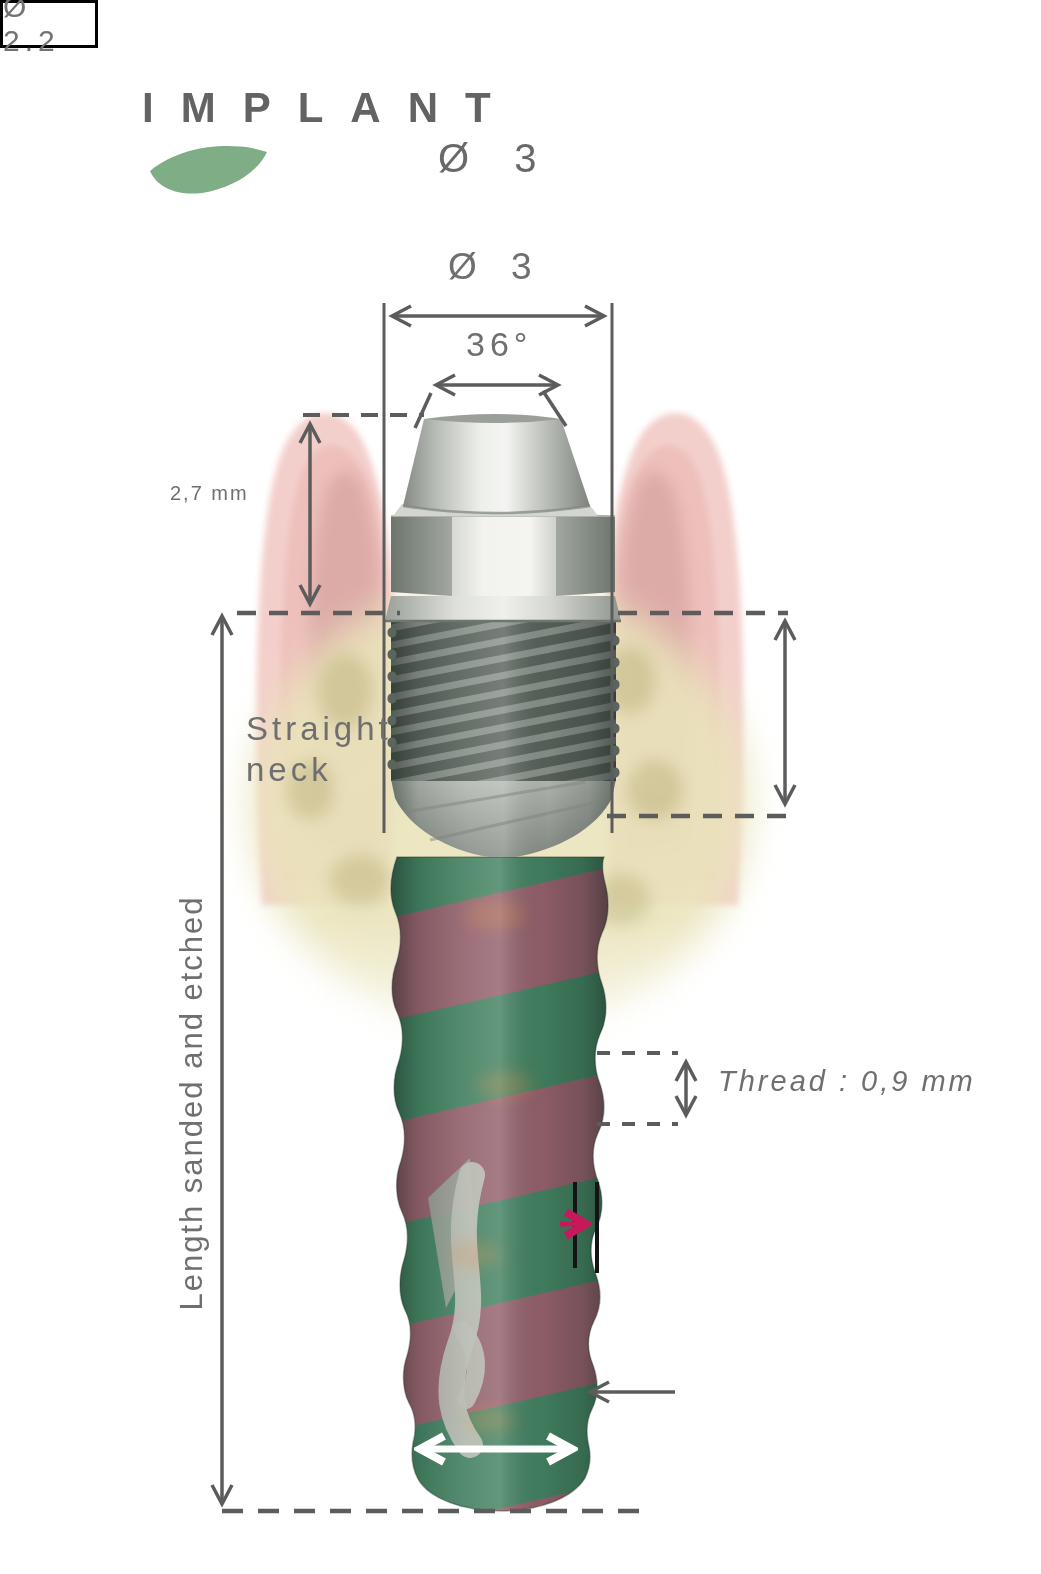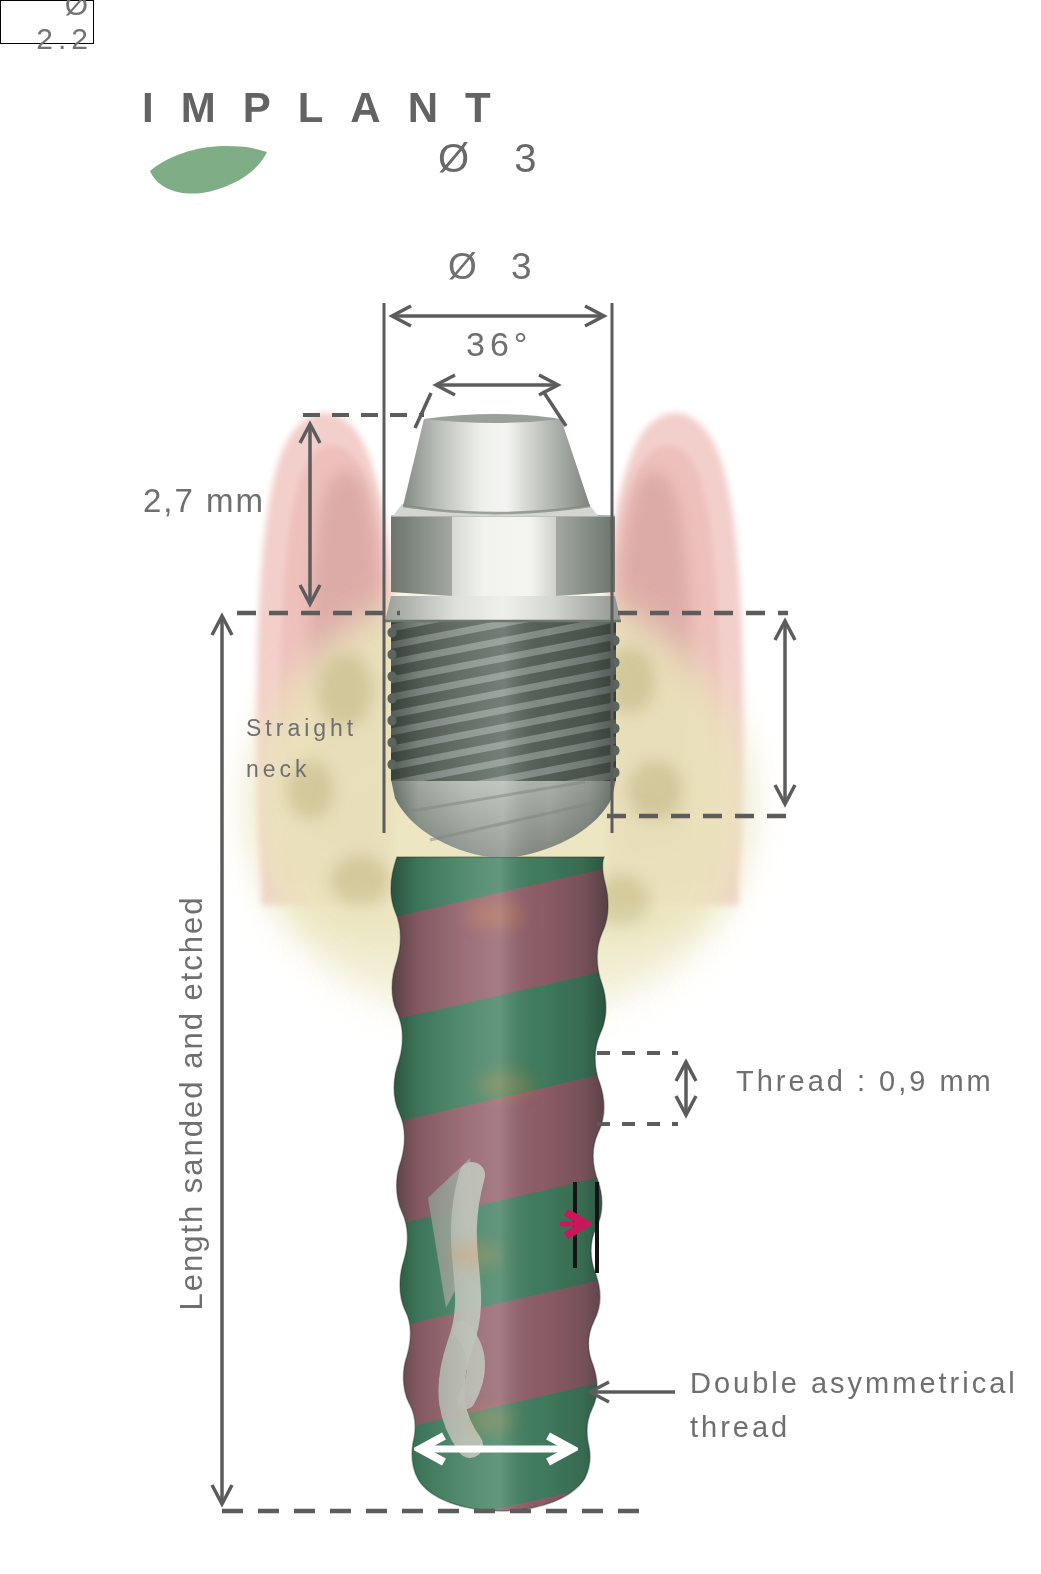--- a/index.html
+++ b/index.html
@@ -7,31 +7,31 @@
     position:relative;width:1041px;height:1574px;background:#ffffff;overflow:hidden;
     font-family:"Liberation Sans", sans-serif;color:#6f6f6f;
   }
   #stage svg.scene{position:absolute;left:0;top:0;}
   .lbl{position:absolute;color:#6f6f6f;white-space:pre;z-index:3;}
   .title{left:142px;top:84px;font-size:42px;font-weight:bold;letter-spacing:27px;color:#636363;}
   .hdr-dia{left:438px;top:136px;font-size:40px;letter-spacing:17px;color:#696969;}
   .leaf-wrap{position:absolute;left:146px;top:141px;z-index:3;}
   .dim-dia-top{left:448px;top:246px;font-size:37px;letter-spacing:12px;}
   .angle{left:466px;top:325px;font-size:34px;letter-spacing:5px;}
-  .collar-h{left:143px;top:482px;font-size:33px;letter-spacing:2px;}
-  .straight{left:246px;top:708px;font-size:23px;letter-spacing:4px;line-height:41px;}
+  .collar-h{left:170px;top:482px;font-size:20px;letter-spacing:2px;}
+  .straight{left:246px;top:708px;font-size:33px;letter-spacing:4px;line-height:41px;}
   .microthread{left:806px;top:667px;font-size:29px;letter-spacing:4px;line-height:42px;}
   .length-lbl{left:192px;top:1103px;transform:translate(-50%,-50%) rotate(-90deg);
               font-size:31px;letter-spacing:2px;}
-  .pitch{left:736px;top:1065px;font-size:29px;letter-spacing:3px;}
+  .pitch{left:718px;top:1065px;font-size:29px;letter-spacing:3px;font-style:italic;}
   .depth{left:607px;top:1178px;font-size:29px;letter-spacing:3px;line-height:44px;}
   .dbl{left:690px;top:1361px;font-size:29px;letter-spacing:3px;line-height:44px;}
-  .tipbox{left:454px;top:1455px;width:92px;height:42px;background:#ffffff;border:1px solid #000000;
+  .tipbox{left:454px;top:1455px;width:92px;height:42px;background:#ffffff;border:3px solid #000000;
           display:flex;align-items:center;justify-content:center;font-size:30px;letter-spacing:5px;
-          color:#737373;z-index:3;text-align:right;}
+          color:#737373;z-index:3;}
 </style>
 </head>
 <body>
 
 <div id="stage">
 
   <div class="lbl title">IMPLANT</div>
   <div class="leaf-wrap">
     <svg width="130" height="62" viewBox="0 0 130 62">
       <path d="M 4,30 C 34,6 74,2 106,7 L 121,11 C 112,31 86,47 56,52 C 30,55 11,46 4,30 Z" fill="#7fad85"></path>
@@ -264,16 +264,15 @@
       <line x1="420" y1="1449" x2="572" y2="1449" stroke="#ffffff" stroke-width="7" marker-start="url(#mAW)" marker-end="url(#mAW)"></line>
     </g>
   </svg>
 
   <div class="lbl dim-dia-top">Ø 3</div>
   <div class="lbl angle">36°</div>
   <div class="lbl collar-h">2,7 mm</div>
   <div class="lbl straight"><span>Straight</span><br><span>neck</span></div>
   <div class="lbl length-lbl">Length sanded and etched</div>
   <div class="lbl pitch">Thread : 0,9 mm</div>
-  <div class="lbl dbl"><span>Double asymmetrical</span><br><span>thread</span></div>
   <div class="tipbox">Ø 2.2</div>
 
 </div>
 
 </body></html>

